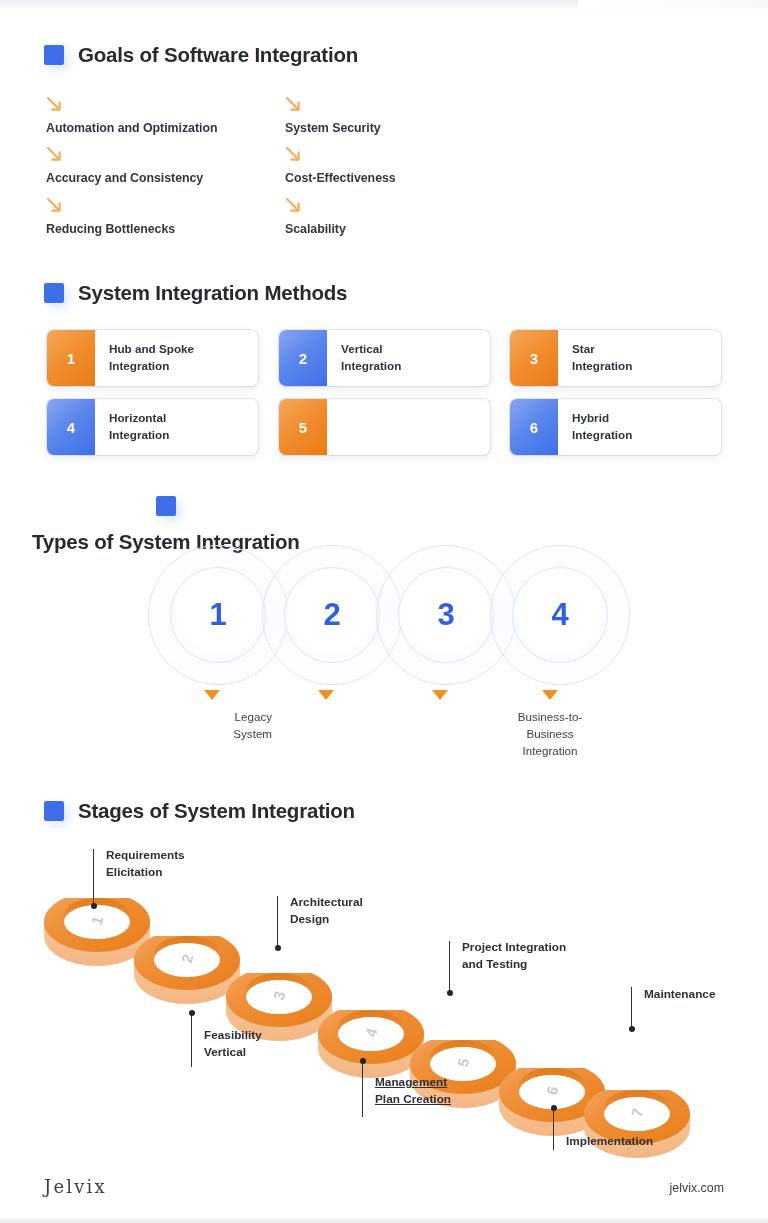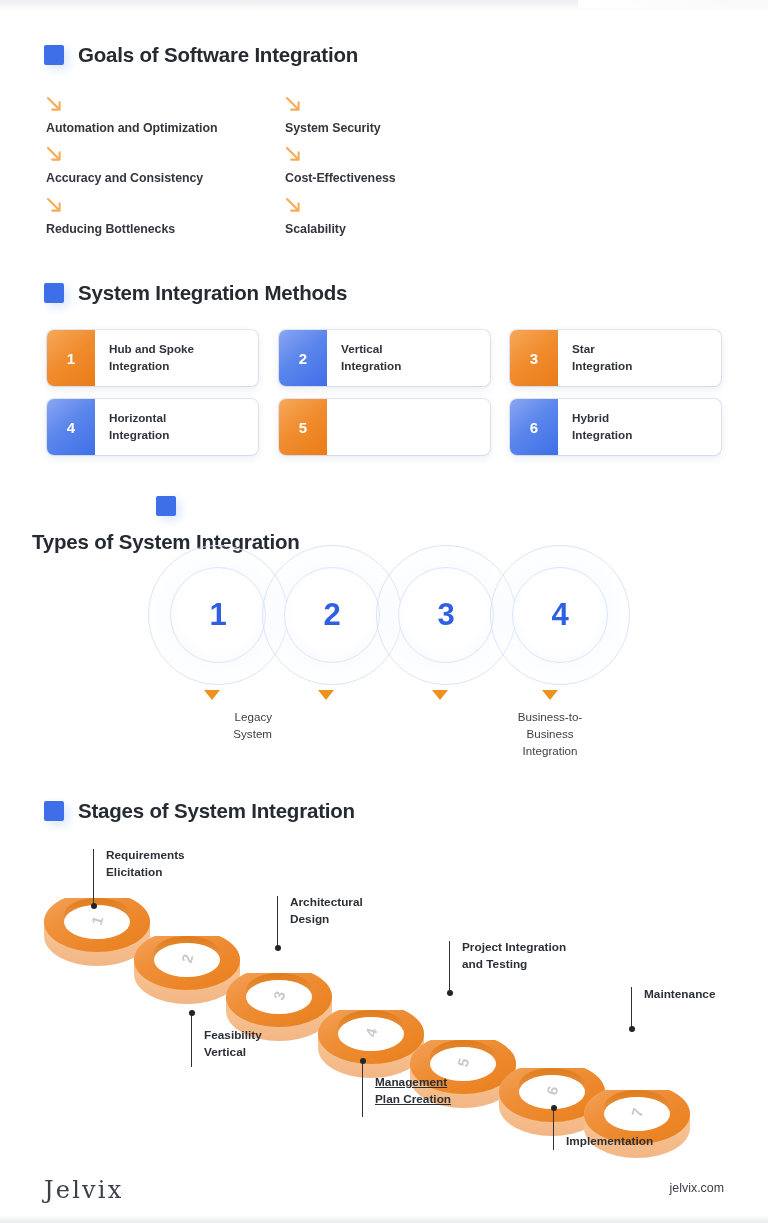--- a/index.html
+++ b/index.html
@@ -178,21 +178,21 @@
     line-height: 1.42;
     color: #2b3037;
     white-space: nowrap;
   }
 
   
   .footer-logo {
     position: absolute;
     left: 44px; top: 1176px;
     font-family: "DejaVu Serif", serif;
-    font-size: 24px;
+    font-size: 18px;
     font-weight: 400;
     letter-spacing: 2.2px;
     color: #3c4148;
   }
   .footer-url {
     position: absolute;
     right: 44px; top: 1181px;
     font-size: 12.4px;
     color: #3c4148;
   }

